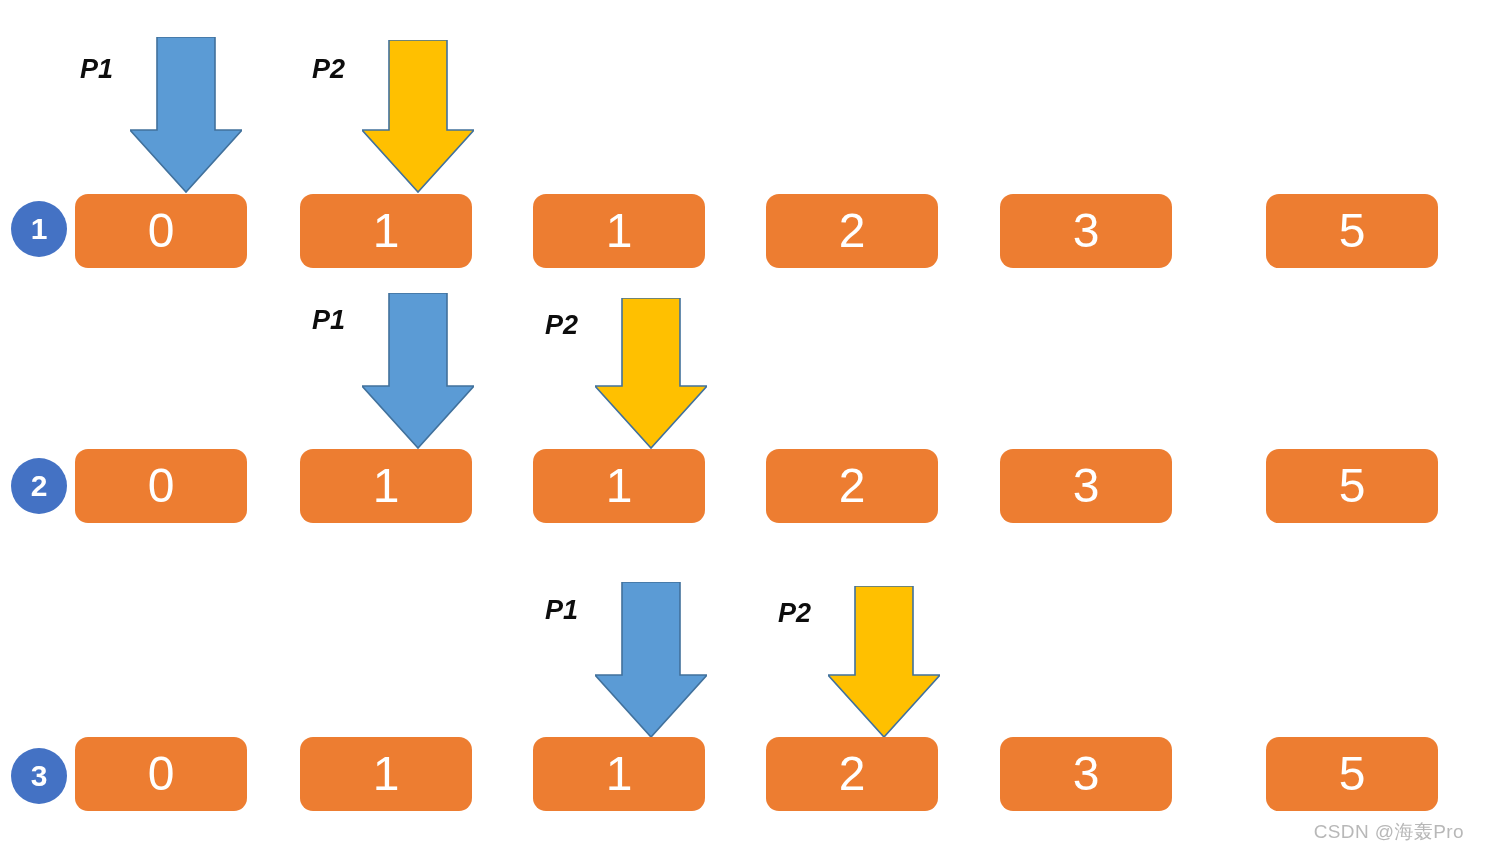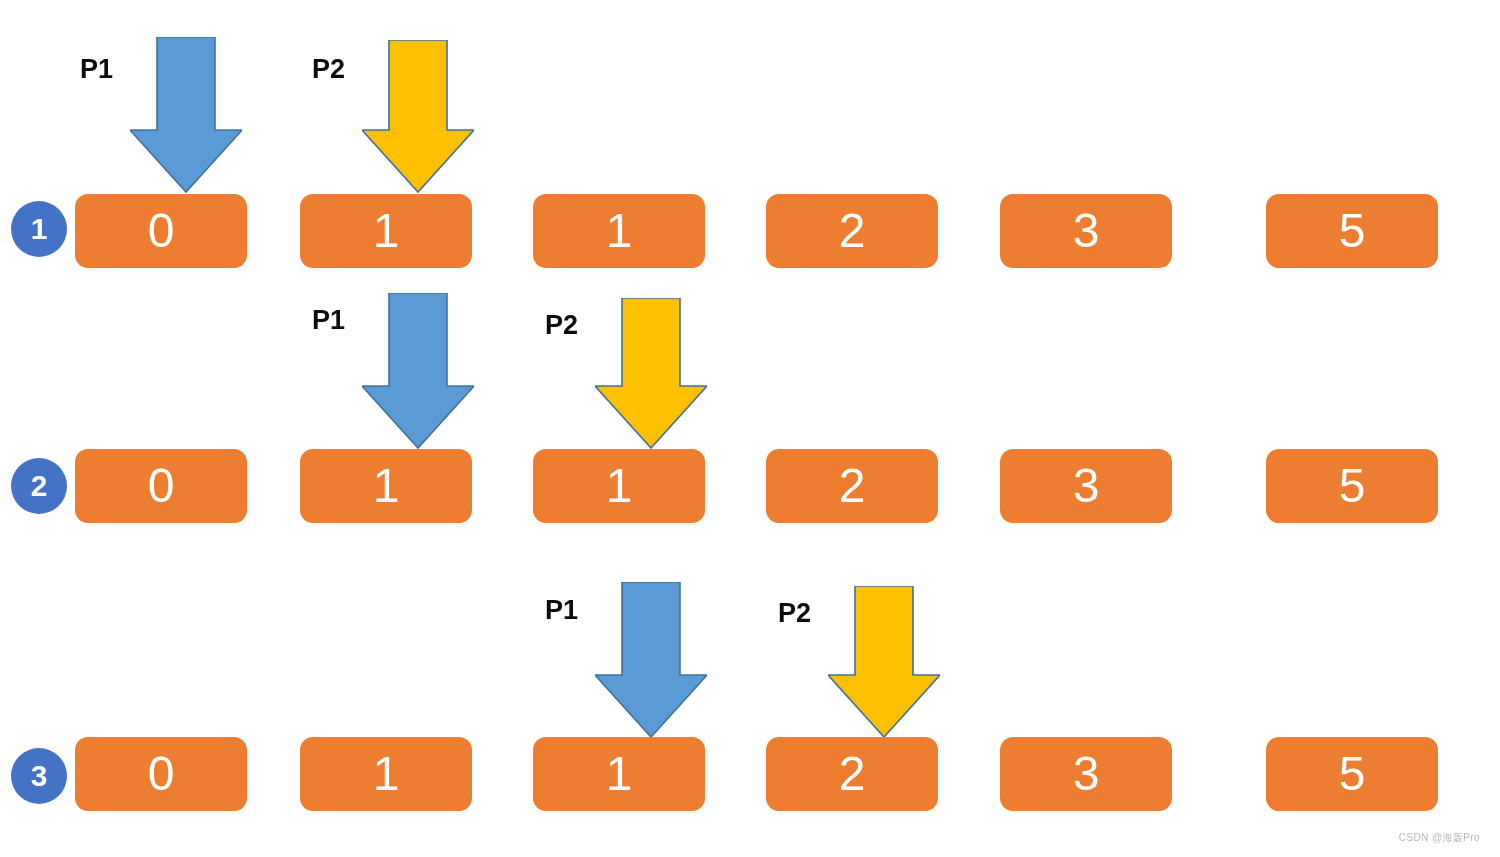--- a/index.html
+++ b/index.html
@@ -65,28 +65,29 @@
 
   
   .ptr-label {
     position: absolute;
     font-size: 27px;
     font-weight: bold;
     color: #0d0d0d;
     line-height: 1;
     z-index: 4;
     white-space: nowrap;
+    font-style: italic;
   }
 
   
   .watermark {
     position: absolute;
-    right: 20px;
+    right: 36px;
     bottom: 12px;
-    font-size: 10px;
+    font-size: 19px;
     color: #b8b8b8;
     letter-spacing: 0.4px;
     white-space: nowrap;
     z-index: 9;
   }
 </style>
 </head>
 <body>
 
 <div id="stage">

